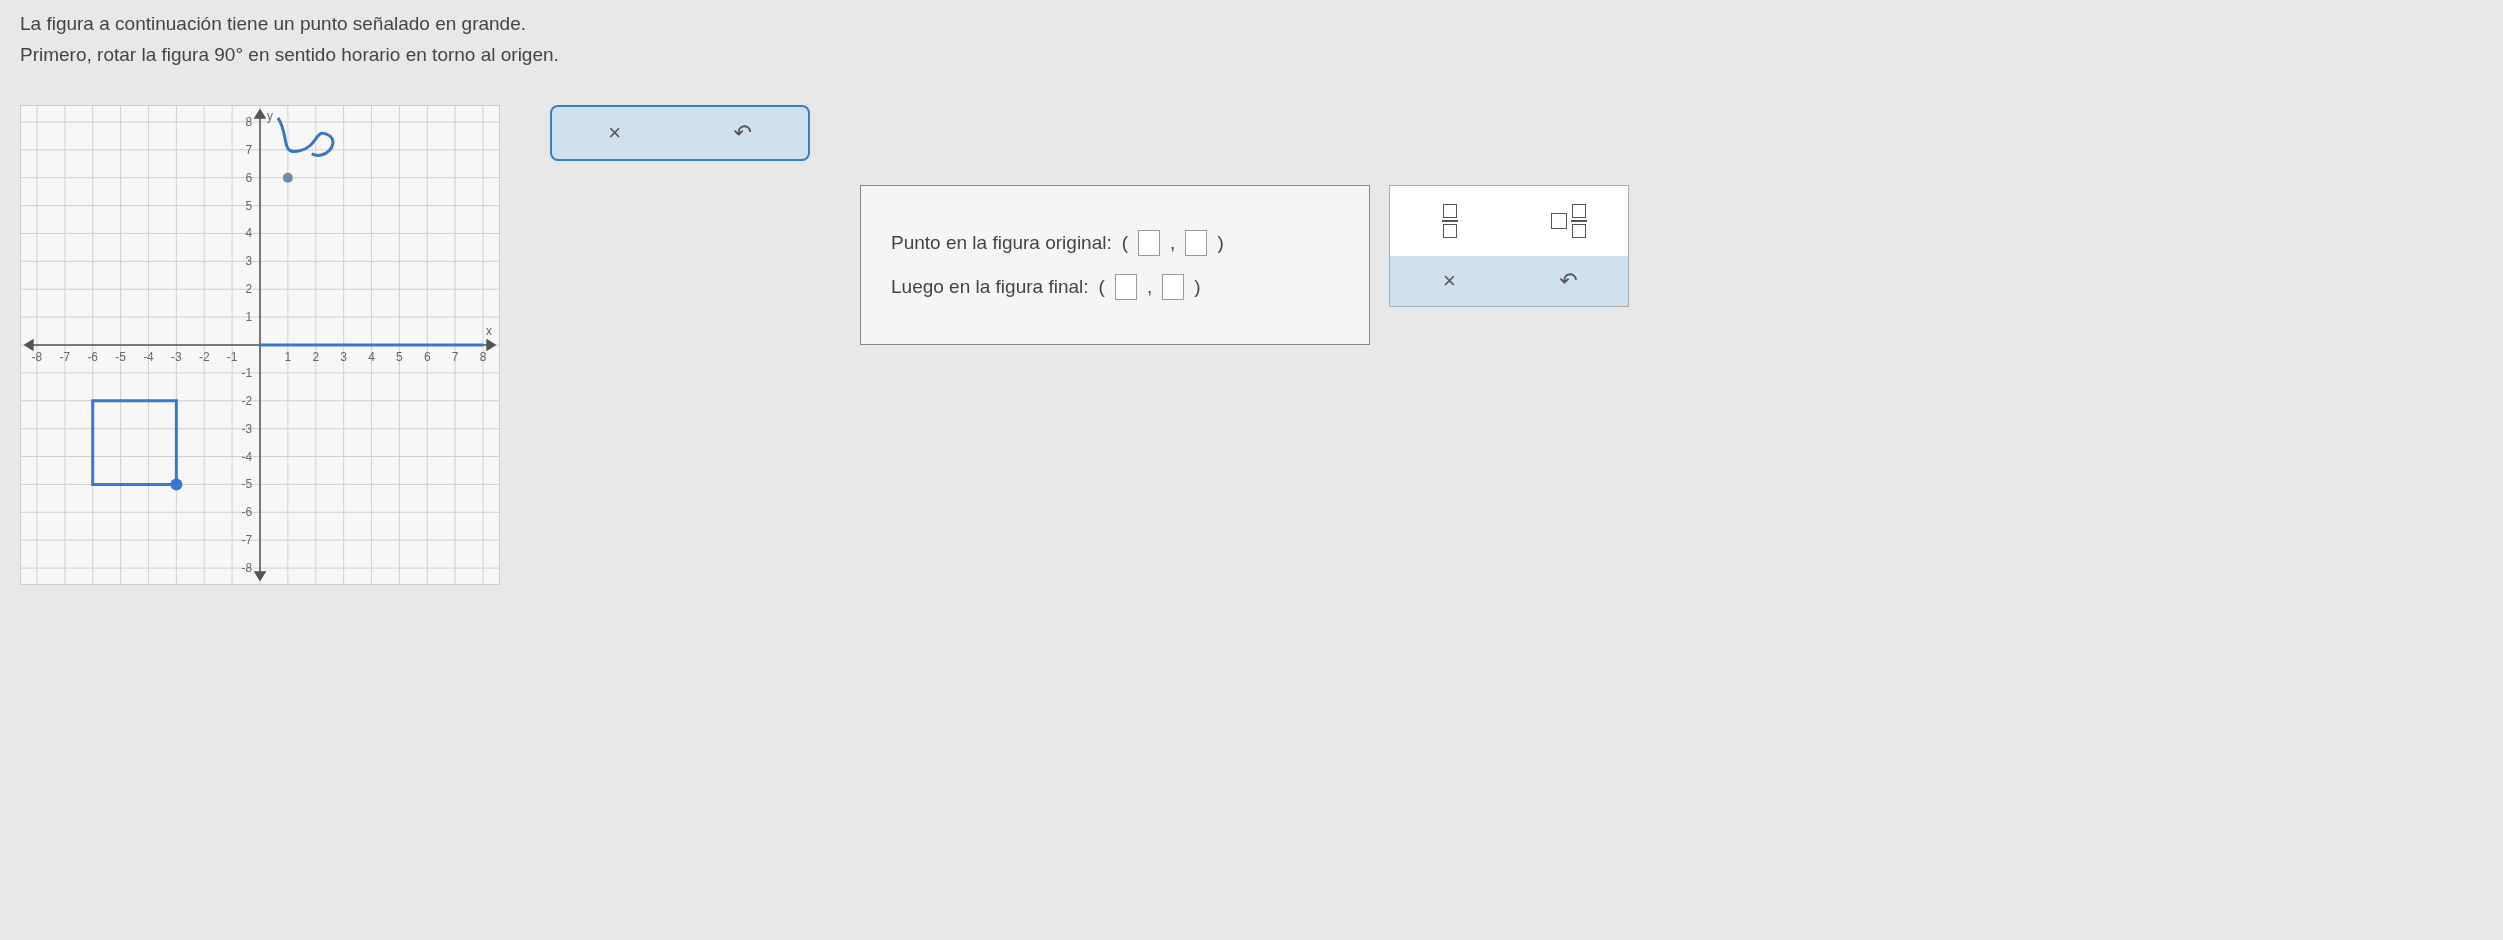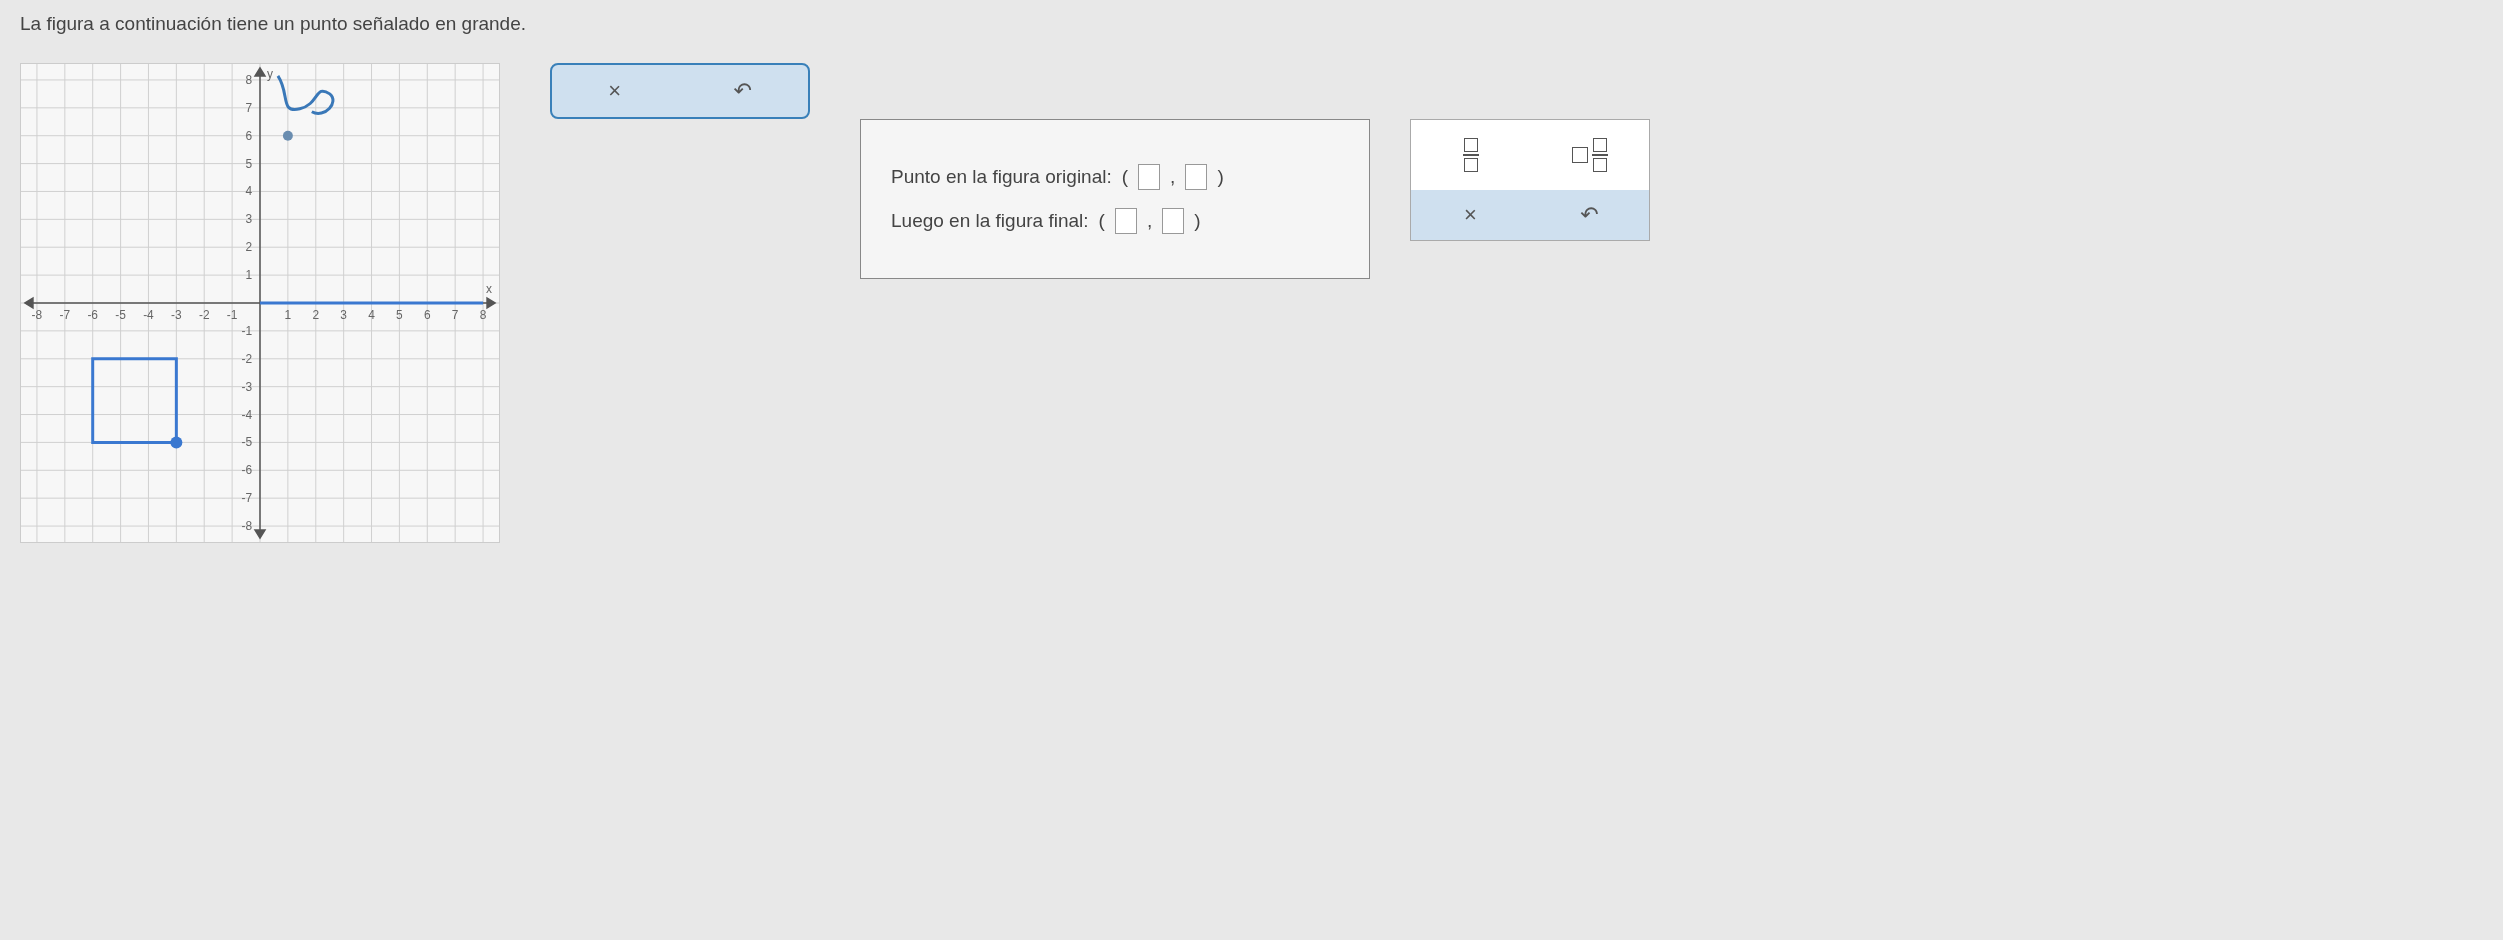--- a/index.html
+++ b/index.html
@@ -6,21 +6,21 @@
   body {
     font-family: "Segoe UI", Tahoma, Verdana, sans-serif;
     background: #e8e8e8;
     color: #444;
     font-size: 19px;
     padding: 8px 20px 20px 20px;
     width: 2503px;
     height: 940px;
     overflow: hidden;
   }
-  .instructions { line-height: 1.5; margin-bottom: 24px; }
+  .instructions { line-height: 1.5; margin-bottom: 36px; }
   .instructions p { margin: 2px 0; }
   .content-row { display: flex; gap: 50px; align-items: flex-start; }
   .graph-wrap { position: relative; width: 480px; height: 480px; background: #f7f7f7; border: 1px solid #ccc; }
   .graph-svg { width: 100%; height: 100%; display: block; }
   .scribble { stroke: #3a78b8; stroke-width: 3; fill: none; }
   
   .panel {
     display: flex;
     align-items: center;
     justify-content: space-around;
@@ -60,27 +60,30 @@
   .tools .cell {
     display: flex; align-items: center; justify-content: center;
     font-size: 22px; color: #555;
   }
   .tools .bottom { background: #cfe0ef; }
   .frac-wrap { display: inline-flex; flex-direction: column; align-items: center; font-size: 14px; }
   .frac-wrap .bar { width: 16px; border-top: 2px solid #555; margin: 2px 0; }
   .frac-wrap .box { width: 14px; height: 14px; border: 1.5px solid #555; }
   .mixed { display: inline-flex; align-items: center; gap: 4px; }
   .mixed .whole { width: 16px; height: 16px; border: 1.5px solid #555; }
-  .right-col { display: flex; gap: 40px; align-items: flex-start; margin-top: 56px; }
+  .right-col { display: flex; gap: 19px; align-items: flex-start; margin-top: 80px; }
 </style>
 </head>
 <body>
 
 <div class="instructions">
   <p>La figura a continuación tiene un punto señalado en grande.</p>
+  <p>
+    <span>Primero, rotar la figura </span><span>90°</span><span> en sentido horario en torno al origen.</span>
+  </p>
 </div>
 
 <div class="content-row">
 
   <div class="graph-wrap">
     <svg class="graph-svg" viewBox="0 0 480 480">
 
       <g stroke="#d0d0d0" stroke-width="1">
 
         <line x1="16" y1="0" x2="16" y2="480"></line>

